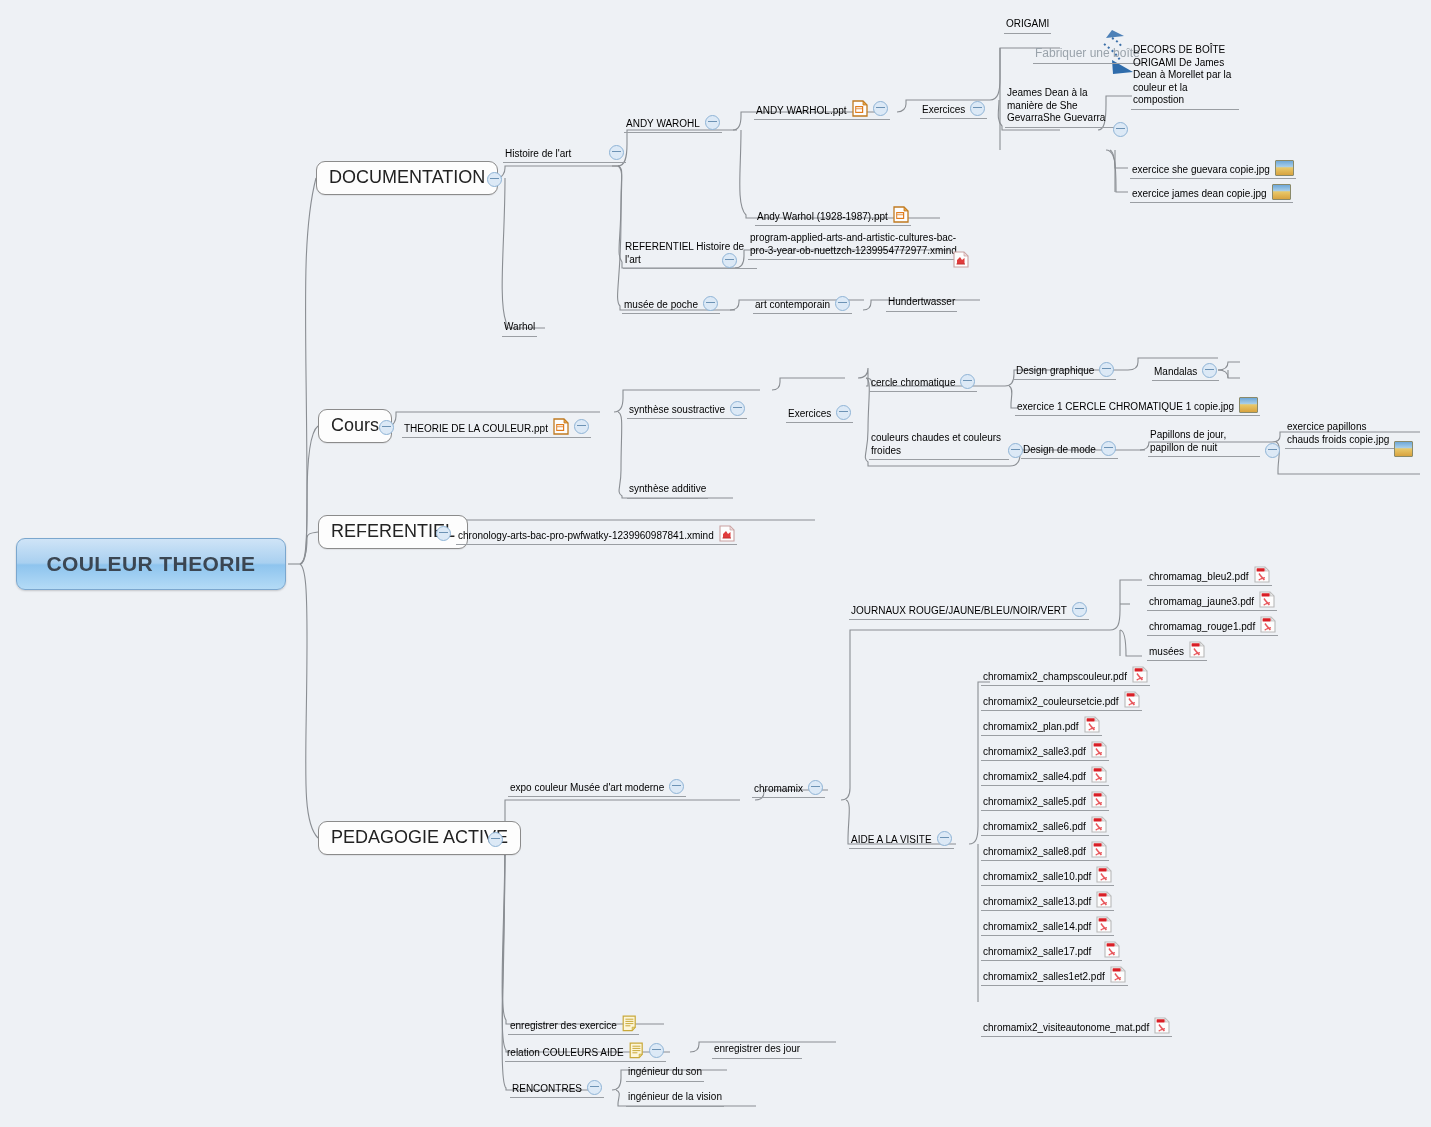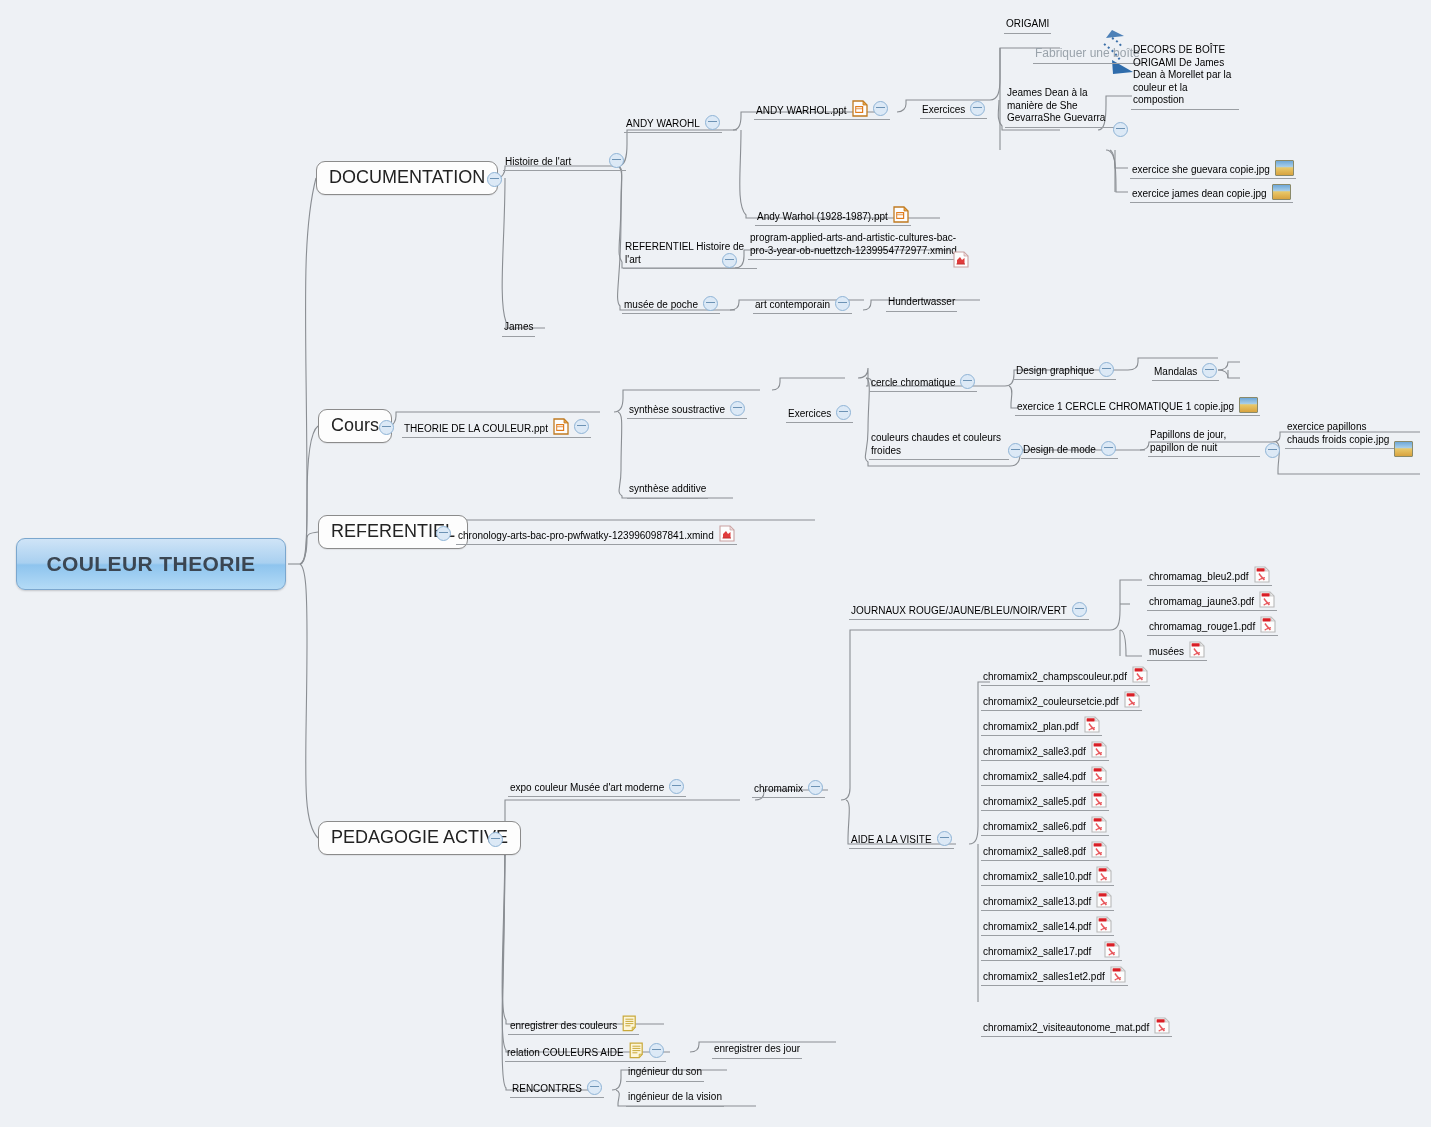--- a/index.html
+++ b/index.html
@@ -225,21 +225,21 @@
   <div class="node main" style="left:318px; top:515px;">
     <span class="lbl">REFERENTIEL</span>
   </div>
   <span class="bub" style="position:absolute;left:436px;top:526px;"></span>
 
   <div class="node main" style="left:318px; top:821px;">
     <span class="lbl">PEDAGOGIE ACTIVE</span>
   </div>
   <span class="bub" style="position:absolute;left:488px;top:832px;"></span>
 
-  <div class="node leaf one-line" style="left: 503px; top: 152px; border-bottom: 1px solid rgb(154, 158, 163); gap: 38px;">
+  <div class="node leaf one-line" style="left: 503px; top: 144px; border-bottom: 1px solid rgb(154, 158, 163); gap: 38px;">
     <span class="lbl">Histoire de l'art</span>
     <span class="bub"></span>
   </div>
 
   <div class="node leaf one-line" style="left: 624px; top: 114px; border-bottom: 1px solid rgb(154, 158, 163);">
     <span class="lbl">ANDY WAROHL</span>
     <span class="bub"></span>
   </div>
 
   <div class="node leaf one-line" style="left: 754px; top: 99px; border-bottom: 1px solid rgb(154, 158, 163);">
@@ -317,21 +317,21 @@
   </div>
   <div class="node leaf one-line" style="left: 753px; top: 295px; border-bottom: 1px solid rgb(154, 158, 163);">
     <span class="lbl">art contemporain</span>
     <span class="bub"></span>
   </div>
   <div class="node leaf one-line" style="left: 886px; top: 295px; border-bottom: 1px solid rgb(154, 158, 163);">
     <span class="lbl">Hundertwasser</span>
   </div>
 
   <div class="node leaf one-line" style="left: 502px; top: 320px; border-bottom: 1px solid rgb(154, 158, 163);">
-    <span class="lbl">James</span>
+    <span class="lbl">Warhol</span>
   </div>
 
   <div class="node leaf one-line" style="left: 402px; top: 417px; border-bottom: 1px solid rgb(154, 158, 163);">
     <span class="lbl">THEORIE DE LA COULEUR.ppt</span>
     <svg class="ico ppt" viewBox="0 0 16 17">
       <path d="M1,1 h10 l4,4 v11 h-14 z" fill="#fdfdfd" stroke="#c07a20" stroke-width="1.3"></path>
       <path d="M11,1 l4,4 h-4 z" fill="#e8a145" stroke="#c07a20" stroke-width=".8"></path>
       <rect x="3.2" y="6" width="8" height="7" fill="#e07b1c"></rect>
       <rect x="4.2" y="7.2" width="5.8" height="1.2" fill="#fff"></rect>
       <rect x="4.2" y="9.2" width="5.8" height="2.6" fill="#fff"></rect>
@@ -604,21 +604,21 @@
           <path d="M1,1 h10 l4,4 v11 h-14 z" fill="#fdfdfd" stroke="#b9b9b9" stroke-width="1.1"></path>
           <path d="M11,1 l4,4 h-4 z" fill="#e6e6e6" stroke="#b9b9b9" stroke-width=".7"></path>
           <rect x="2.6" y="2.2" width="8" height="3.4" rx=".6" fill="#d91f26"></rect>
           <path d="M5.6,7 c1.6,2.2 3.2,4.4 5.4,6.4 l-1.2,1 c-2.2,-2 -3.8,-4.2 -5.4,-6.4 z" fill="#e8565b"></path>
           <path d="M4.4,13.6 c1.8,-1.2 4,-2.2 6.4,-2.6 l.3,1.3 c-2.3,.4 -4.4,1.3 -6.1,2.4 z" fill="#e8565b"></path>
         </svg>
       </div>
     </div>
 
   <div class="node leaf one-line" style="left: 508px; top: 1014px; border-bottom: 1px solid rgb(154, 158, 163);">
-    <span class="lbl">enregistrer des couleurs</span>
+    <span class="lbl">enregistrer des exercice</span>
     <svg class="ico note" viewBox="0 0 15 17">
       <path d="M1.2,1.2 h12 v11 l-3,3.5 h-9 z" fill="#fdf6d9" stroke="#c9a93a" stroke-width="1.2"></path>
       <path d="M13.2,12.2 l-3,3.5 v-3.5 z" fill="#e8d88a" stroke="#c9a93a" stroke-width=".8"></path>
       <g stroke="#c9a93a" stroke-width="1">
           <path d="M3.4,4.2 h8"></path>
           <path d="M3.4,6.4 h8"></path>
           <path d="M3.4,8.6 h8"></path>
           <path d="M3.4,10.8 h5"></path>
         </g>
     </svg>

